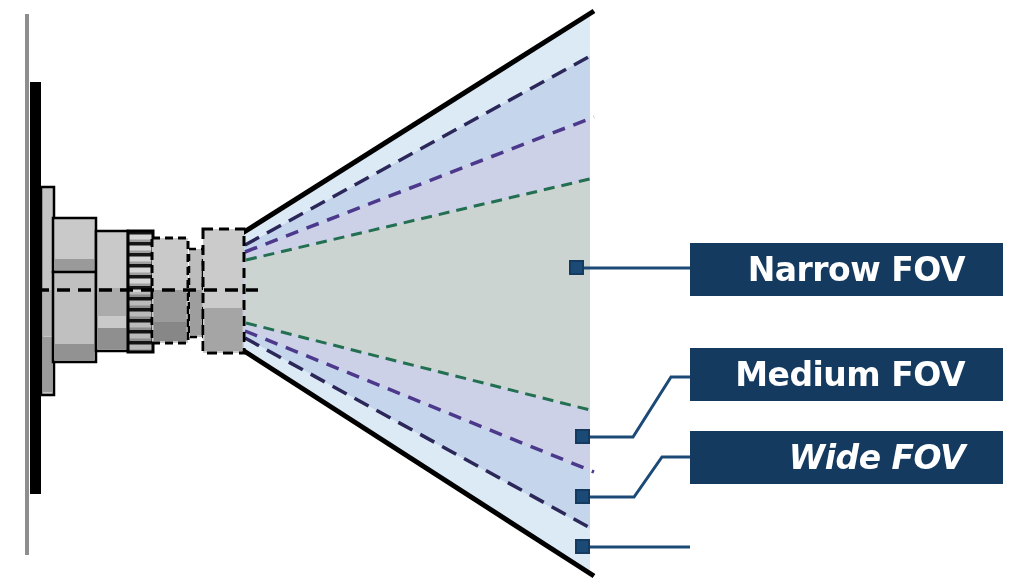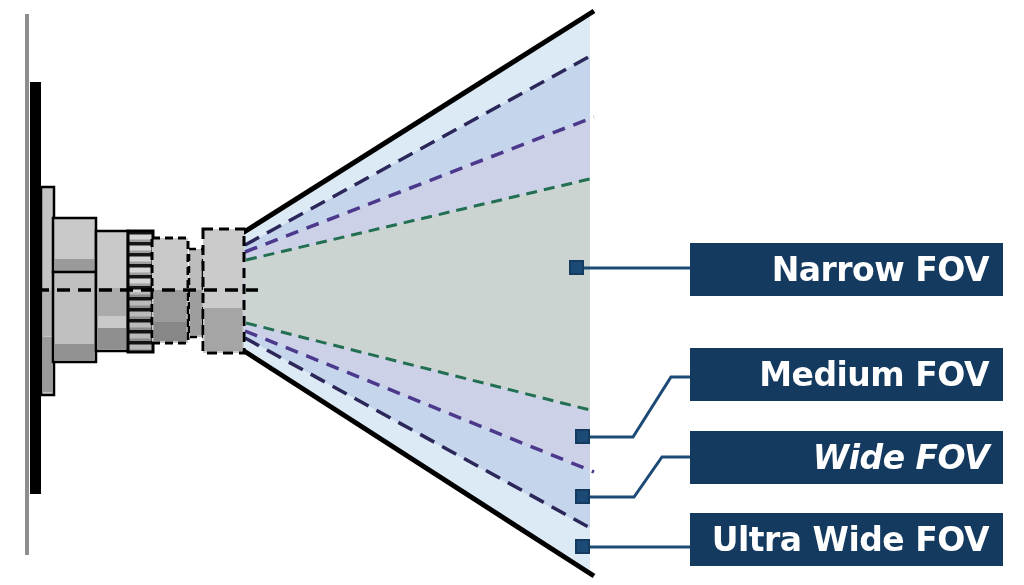--- a/index.html
+++ b/index.html
@@ -12,21 +12,21 @@
     font-family: "DejaVu Sans", "Liberation Sans", sans-serif;
   }
   .stage svg { position: absolute; left: 0; top: 0; }
   .fov-label {
     position: absolute;
     left: 690px;
     width: 313px;
     height: 53px;
     box-sizing: border-box;
     text-align: right;
-    padding-right: 14px;
+    padding-right: 38px;
     line-height: 53px;
     font-size: 33px;
     font-weight: 700;
     letter-spacing: -0.5px;
     color: #ffffff;
     white-space: nowrap;
   }
   .lbl-narrow    { top: 243px; }
   .lbl-medium    { top: 348px; }
   .lbl-wide      { top: 431px; }
@@ -107,17 +107,14 @@
 
   <div class="fov-label lbl-narrow" style="background-color: rgb(20, 58, 95);">
     <span>Narrow FOV</span>
   </div>
   <div class="fov-label lbl-medium" style="background-color: rgb(20, 58, 95);">
     <span>Medium FOV</span>
   </div>
   <div class="fov-label lbl-wide" style="background-color: rgb(20, 58, 95); font-style: italic;">
     <span>Wide FOV</span>
   </div>
-  <div class="fov-label lbl-ultrawide" style="background-color: rgb(20, 58, 95);">
-    <span>Ultra Wide FOV</span>
-  </div>
 
 </div>
 
 </body></html>

